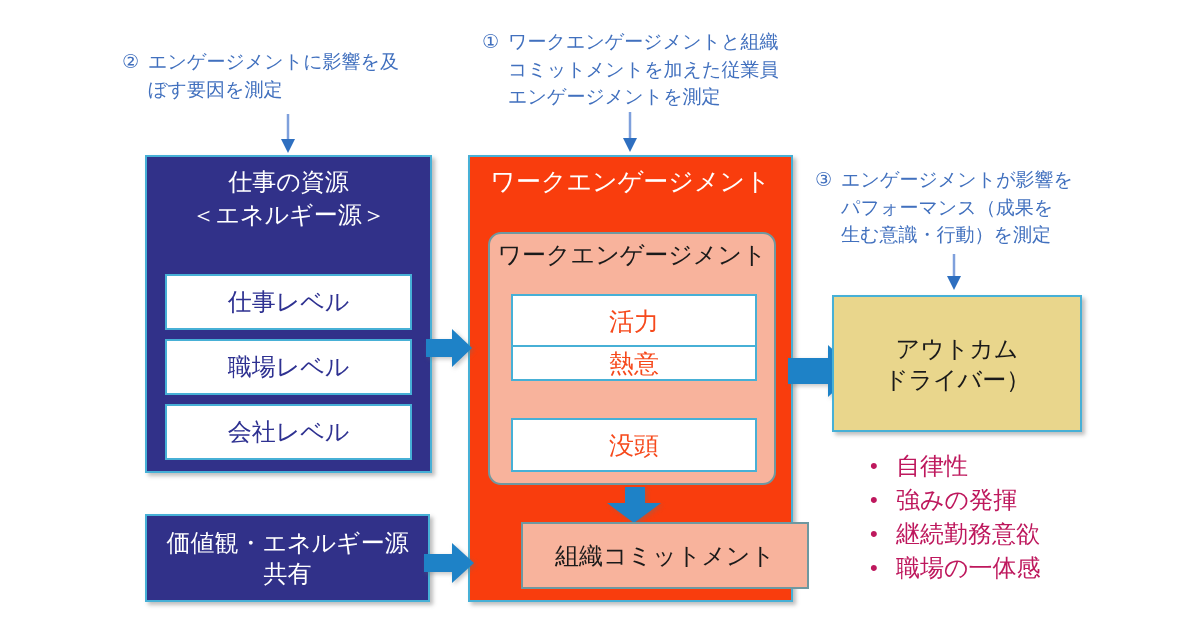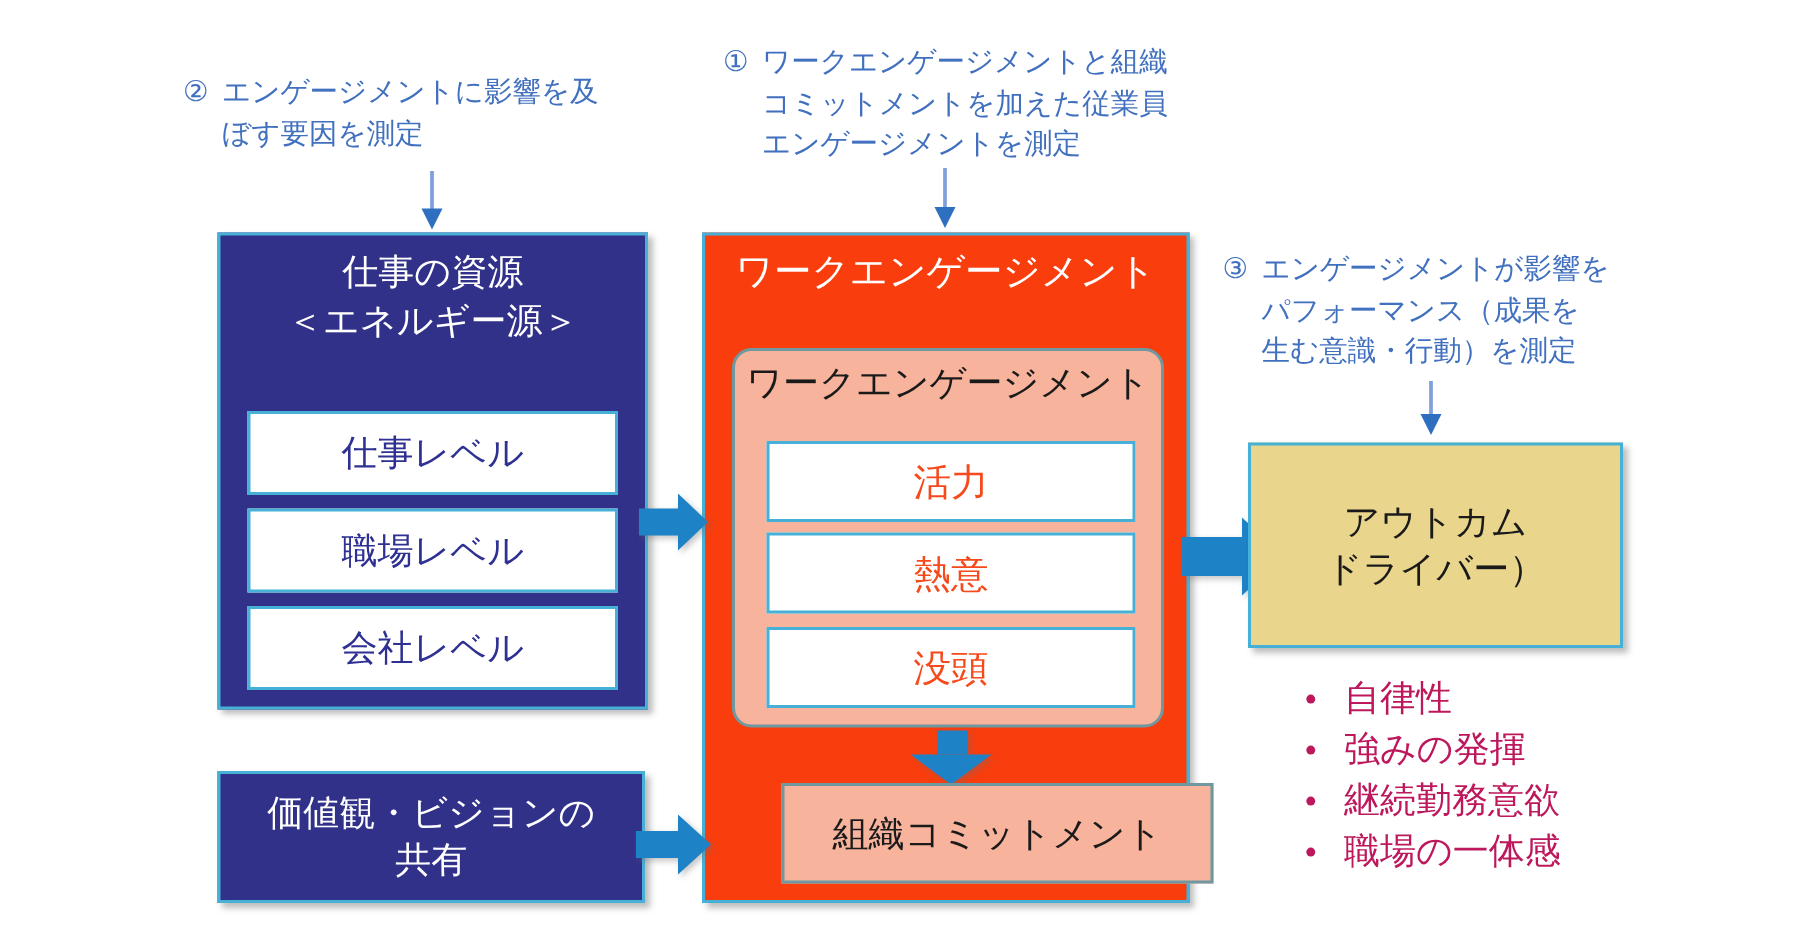--- a/index.html
+++ b/index.html
@@ -94,31 +94,31 @@
     <div class="box-title">
       <span style="display:block;">仕事の資源</span>
       <span style="display:block;">＜エネルギー源＞</span>
     </div>
     <div class="white-item" style="left:18px;top:117px;width:247px;height:56px;">仕事レベル</div>
     <div class="white-item" style="left:18px;top:247px;width:247px;height:56px;">会社レベル</div>
     <div class="white-item" style="left:18px;top:182px;width:247px;height:56px;">職場レベル</div>
   </div>
 
   <div class="navy-box" style="left:145px;top:514px;width:285px;height:88px;display:flex;flex-direction:column;align-items:center;justify-content:center;">
-    <span style="font-size:24px;line-height:31px;">価値観・ビジョンの</span>
+    <span style="font-size:24px;line-height:31px;">価値観・エネルギー源</span>
     <span style="font-size:24px;line-height:31px;">共有</span>
   </div>
 
   <div class="orange-box" style="left:468px;top:155px;width:325px;height:447px;">
     <div class="box-title">ワークエンゲージメント</div>
 
     <div class="pink-box" style="left:18px;top:75px;width:288px;height:253px;border-radius:13px;">
       <div class="pink-title">ワークエンゲージメント</div>
       <div class="white-item pink-item" style="left:21px;top:60px;width:246px;height:54px;">活力</div>
-      <div class="white-item pink-item" style="left:21px;top:121px;width:246px;height:54px;">熱意</div>
+      <div class="white-item pink-item" style="left:21px;top:111px;width:246px;height:36px;">熱意</div>
       <div class="white-item pink-item" style="left:21px;top:184px;width:246px;height:54px;">没頭</div>
     </div>
 
     <div class="block-arrow" style="left:137px;top:330px;width:55px;height:36px;">
       <div class="shaft" style="left:18px;top:0;width:20px;height:16px;"></div>
       <div class="head" style="left:0;top:16px;border-top:20px solid var(--arrow-blue);border-left:27px solid transparent;border-right:27px solid transparent;"></div>
     </div>
 
     <div class="pink-box commit-box" style="left:18px;top:365px;width:288px;height:67px;">組織コミットメント</div>
   </div>

